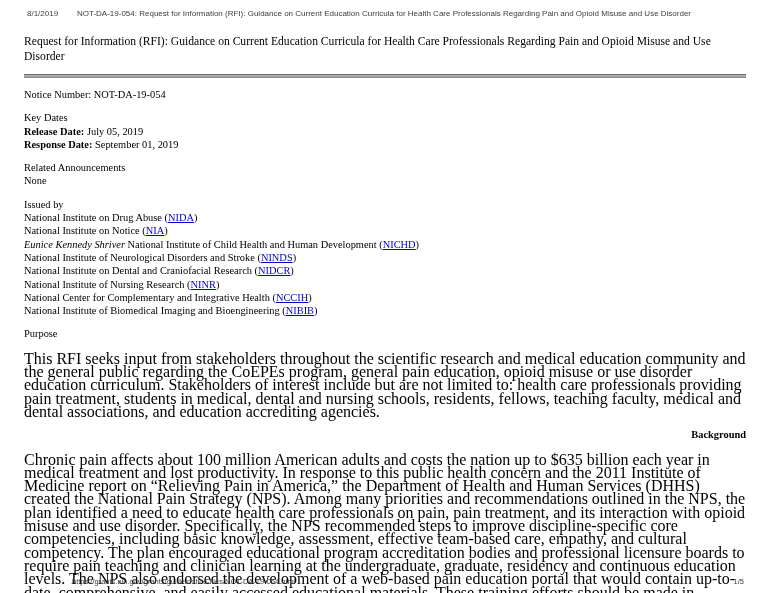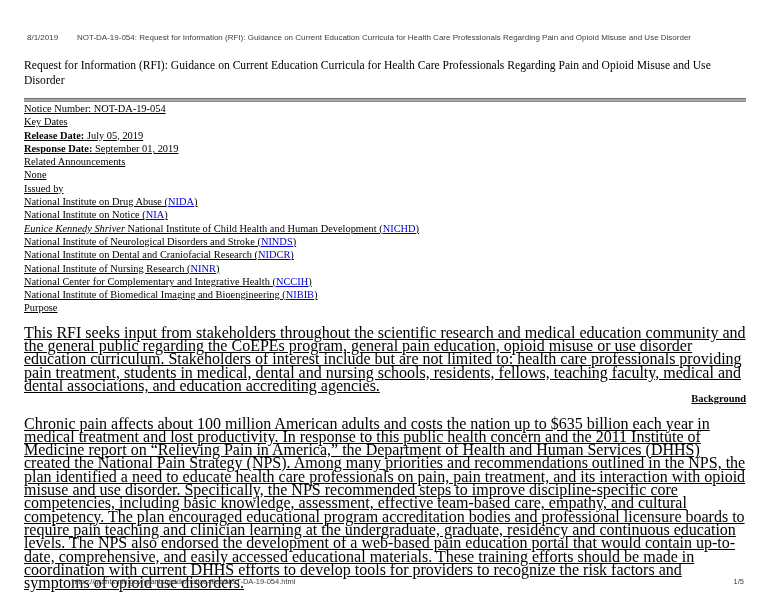--- a/index.html
+++ b/index.html
@@ -17,21 +17,20 @@
   }
   
   .print-header {
     position: relative;
     padding-top: 9px;
     height: 12px;
     font-family: "Liberation Sans", "DejaVu Sans", sans-serif;
     font-size: 8px;
     color: #3d3d3d;
     text-align: center;
-    margin-top: 24px;
   }
   .ph-date {
     position: absolute;
     left: 27px;
     top: 9px;
   }
   .print-footer {
     position: absolute;
     left: 27px;
     right: 24px;
@@ -55,24 +54,23 @@
   }
   hr.divider {
     margin: 10px 0 0 0;
     border: none;
     height: 2px;
     background: #aaaaaa;
     border-top: 1px solid #6e6e6e;
     border-bottom: 1px solid #8a8a8a;
   }
   .block {
-    margin-top: 0;
+    margin-top: 10px;
     font-size: 10.4px;
     line-height: 13.3px;
-    text-decoration: underline;
   }
   .line { min-height: 13.3px; }
   b.kv-label { font-weight: bold; }
   .bold-head { font-weight: bold; text-align: right; }
   a.lnk {
     color: #0000cc;
     text-decoration: underline;
     cursor: pointer;
   }
   p.para {

